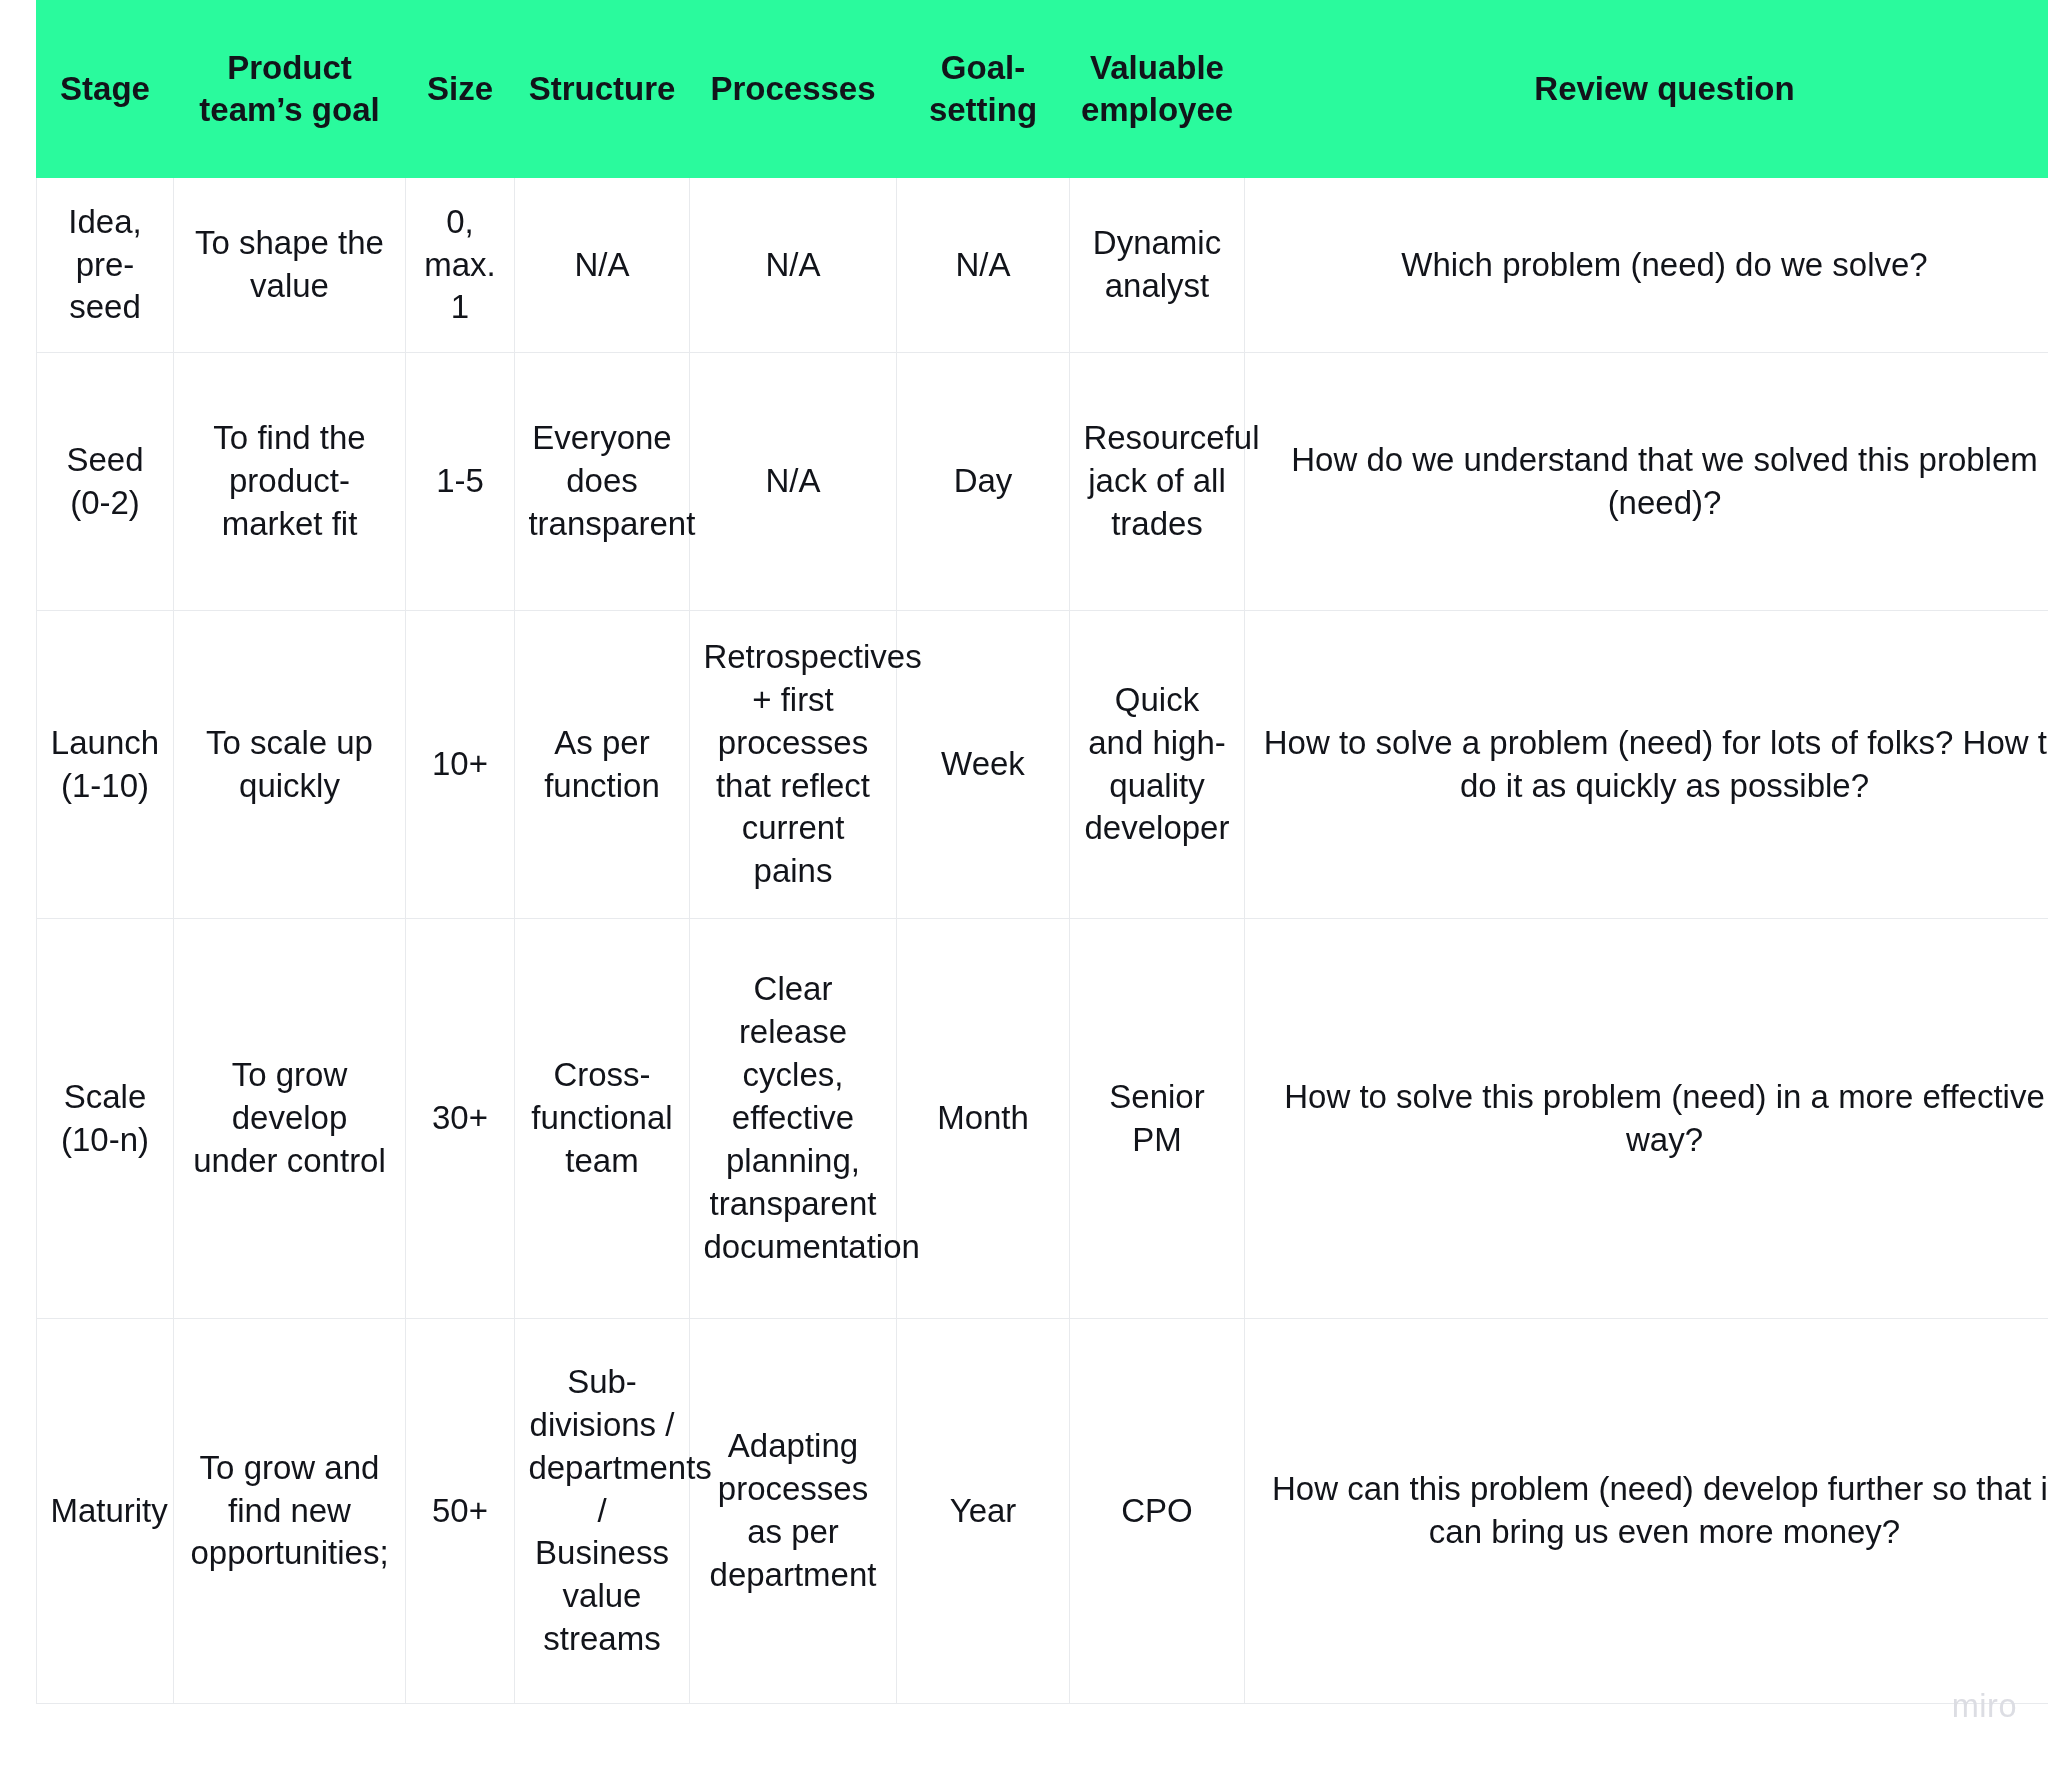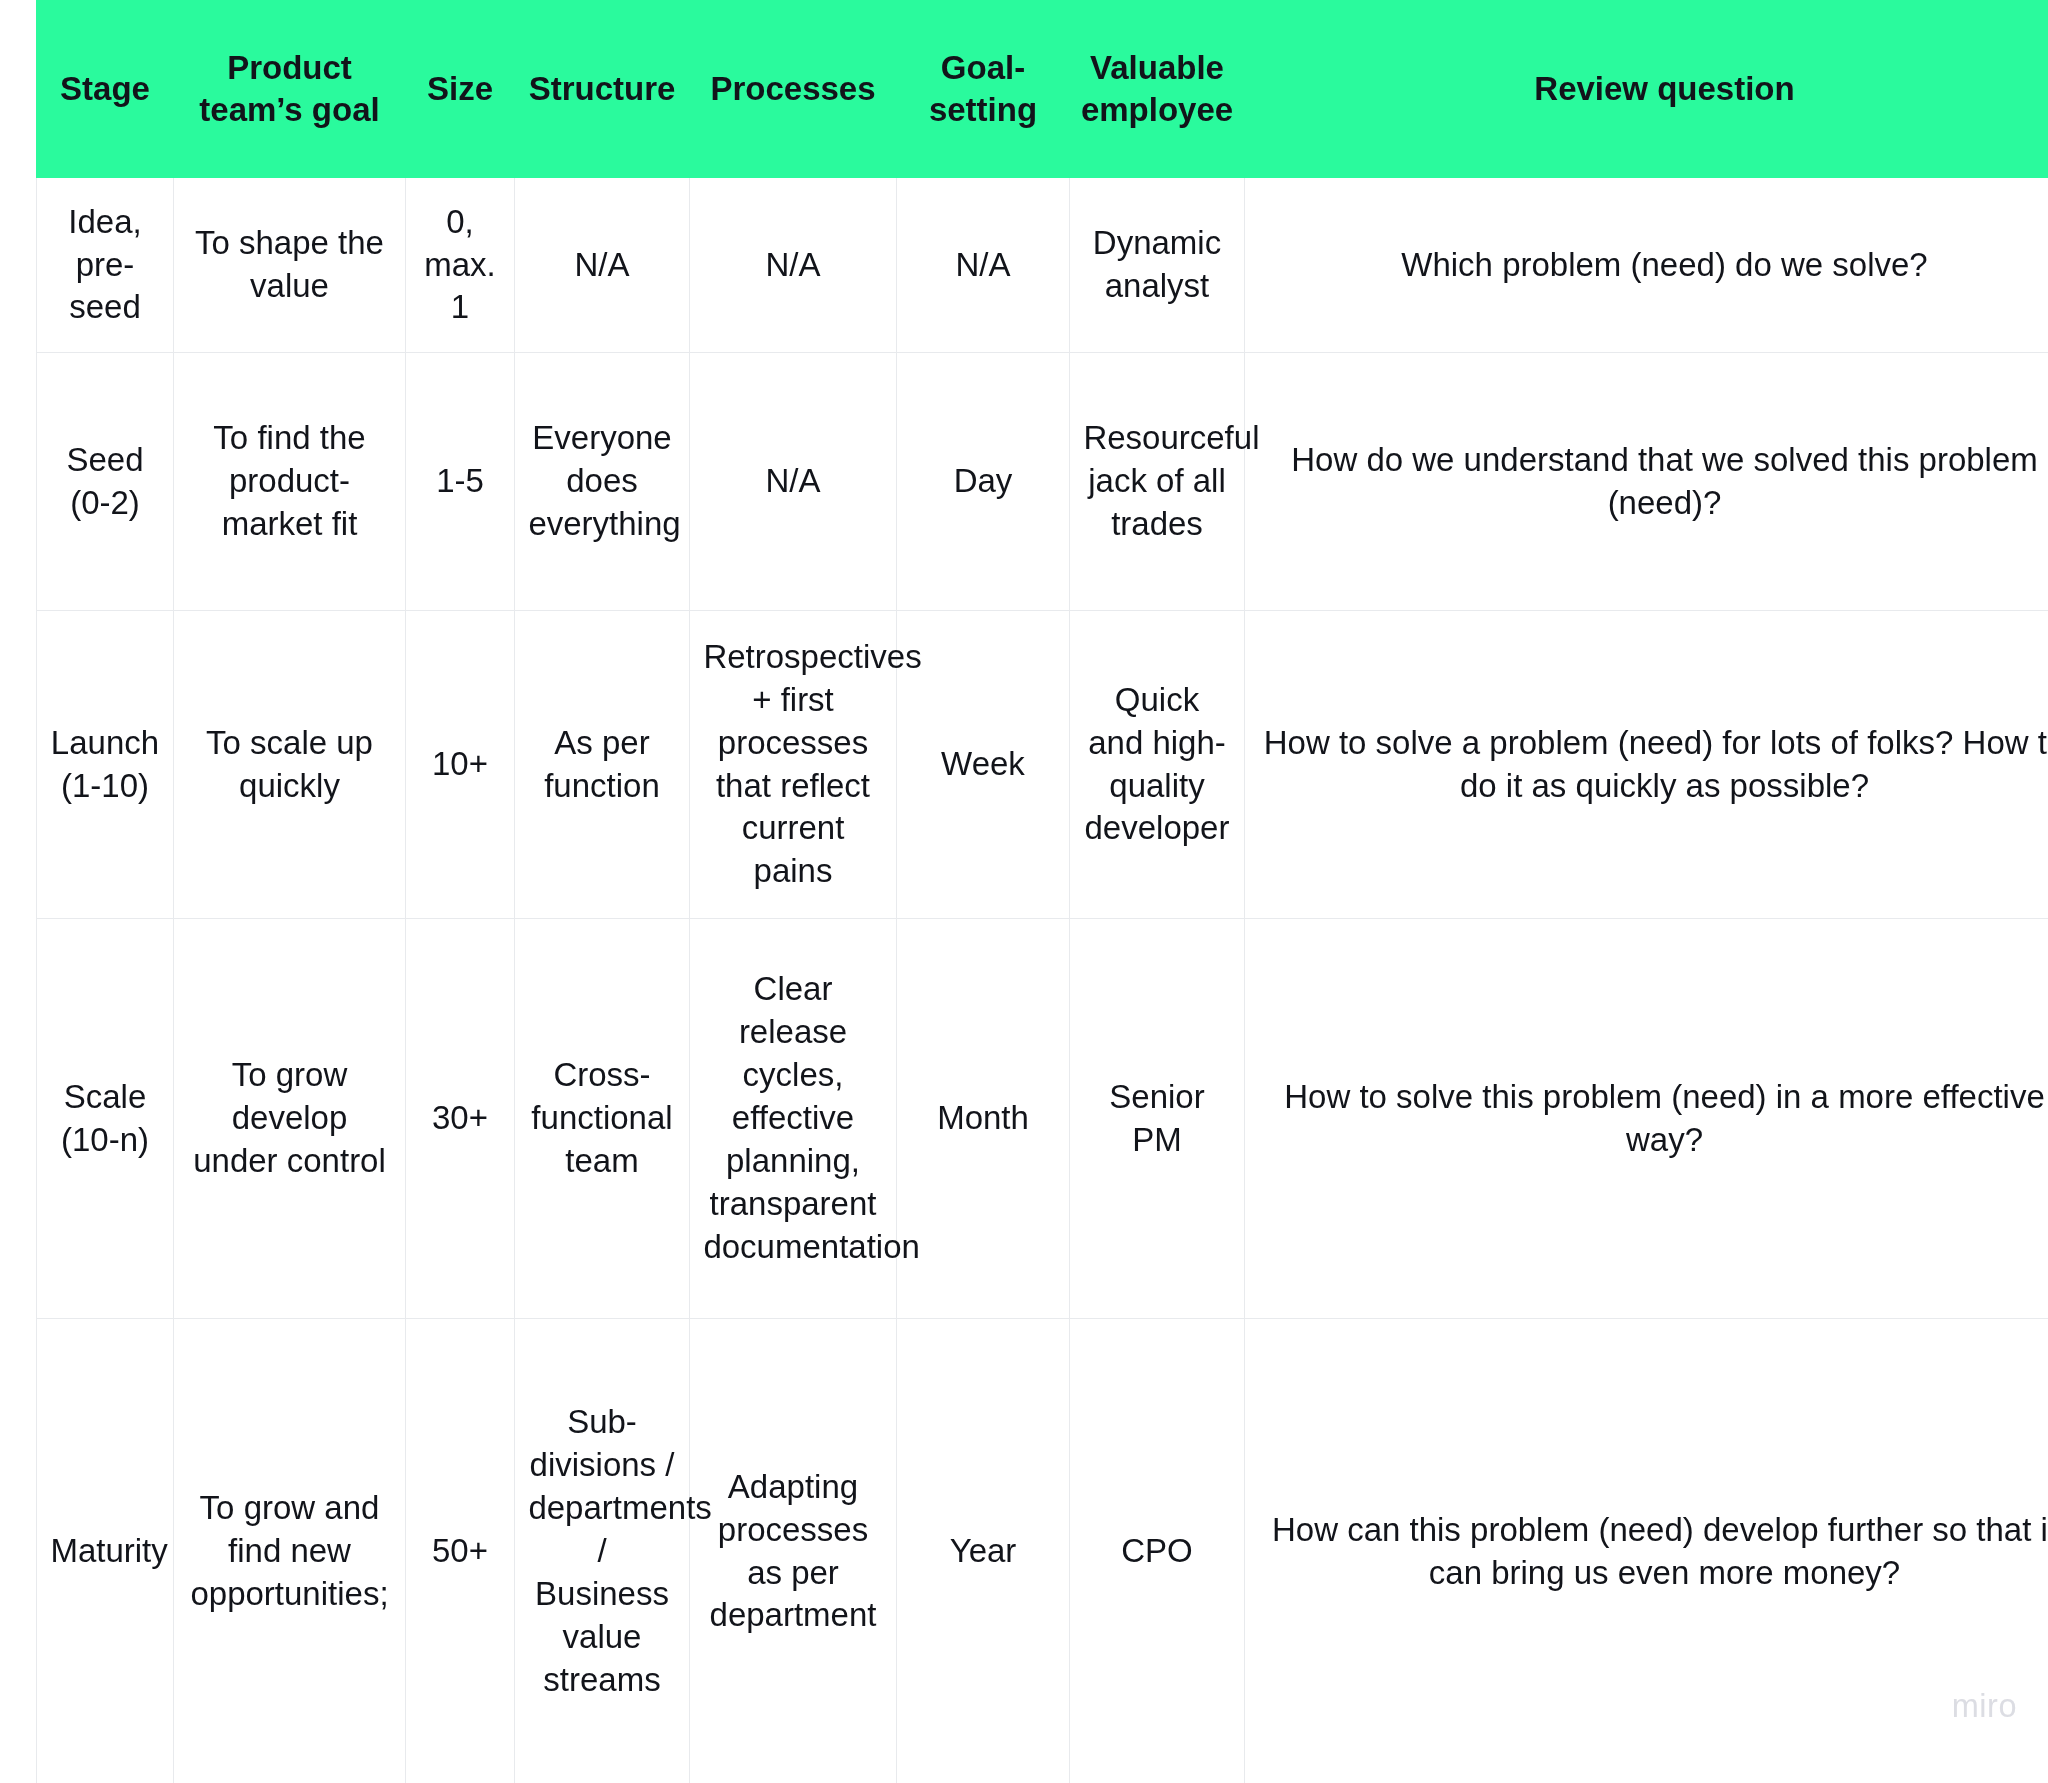--- a/index.html
+++ b/index.html
@@ -56,21 +56,21 @@
   col.c3 { width: 175px; }
   col.c4 { width: 207px; }
   col.c5 { width: 173px; }
   col.c6 { width: 175px; }
   col.c7 { width: 840px; }
 
   tr.r0 td { height: 175px; }
   tr.r1 td { height: 258px; }
   tr.r2 td { height: 308px; }
   tr.r3 td { height: 400px; }
-  tr.r4 td { height: 466px; }
+  tr.r4 td { height: 385px; }
 
   .watermark {
     position: absolute;
     right: 31px;
     bottom: 59px;
     font-size: 32.5px;
     letter-spacing: 0.5px;
     color: #dcdde3;
     font-weight: normal;
     user-select: none;
@@ -113,21 +113,21 @@
         <td>N/A</td>
         <td>N/A</td>
         <td>N/A</td>
         <td>Dynamic analyst</td>
         <td>Which problem (need) do we solve?</td>
       </tr>
       <tr class="r1">
         <td>Seed (0-2)</td>
         <td>To find the product-market fit</td>
         <td>1-5</td>
-        <td>Everyone does everything</td>
+        <td>Everyone does transparent</td>
         <td>N/A</td>
         <td>Day</td>
         <td>Resourceful jack of all trades</td>
         <td>How do we understand that we solved this problem (need)?</td>
       </tr>
       <tr class="r2">
         <td>Launch (1-10)</td>
         <td>To scale up quickly</td>
         <td>10+</td>
         <td>As per function</td>

